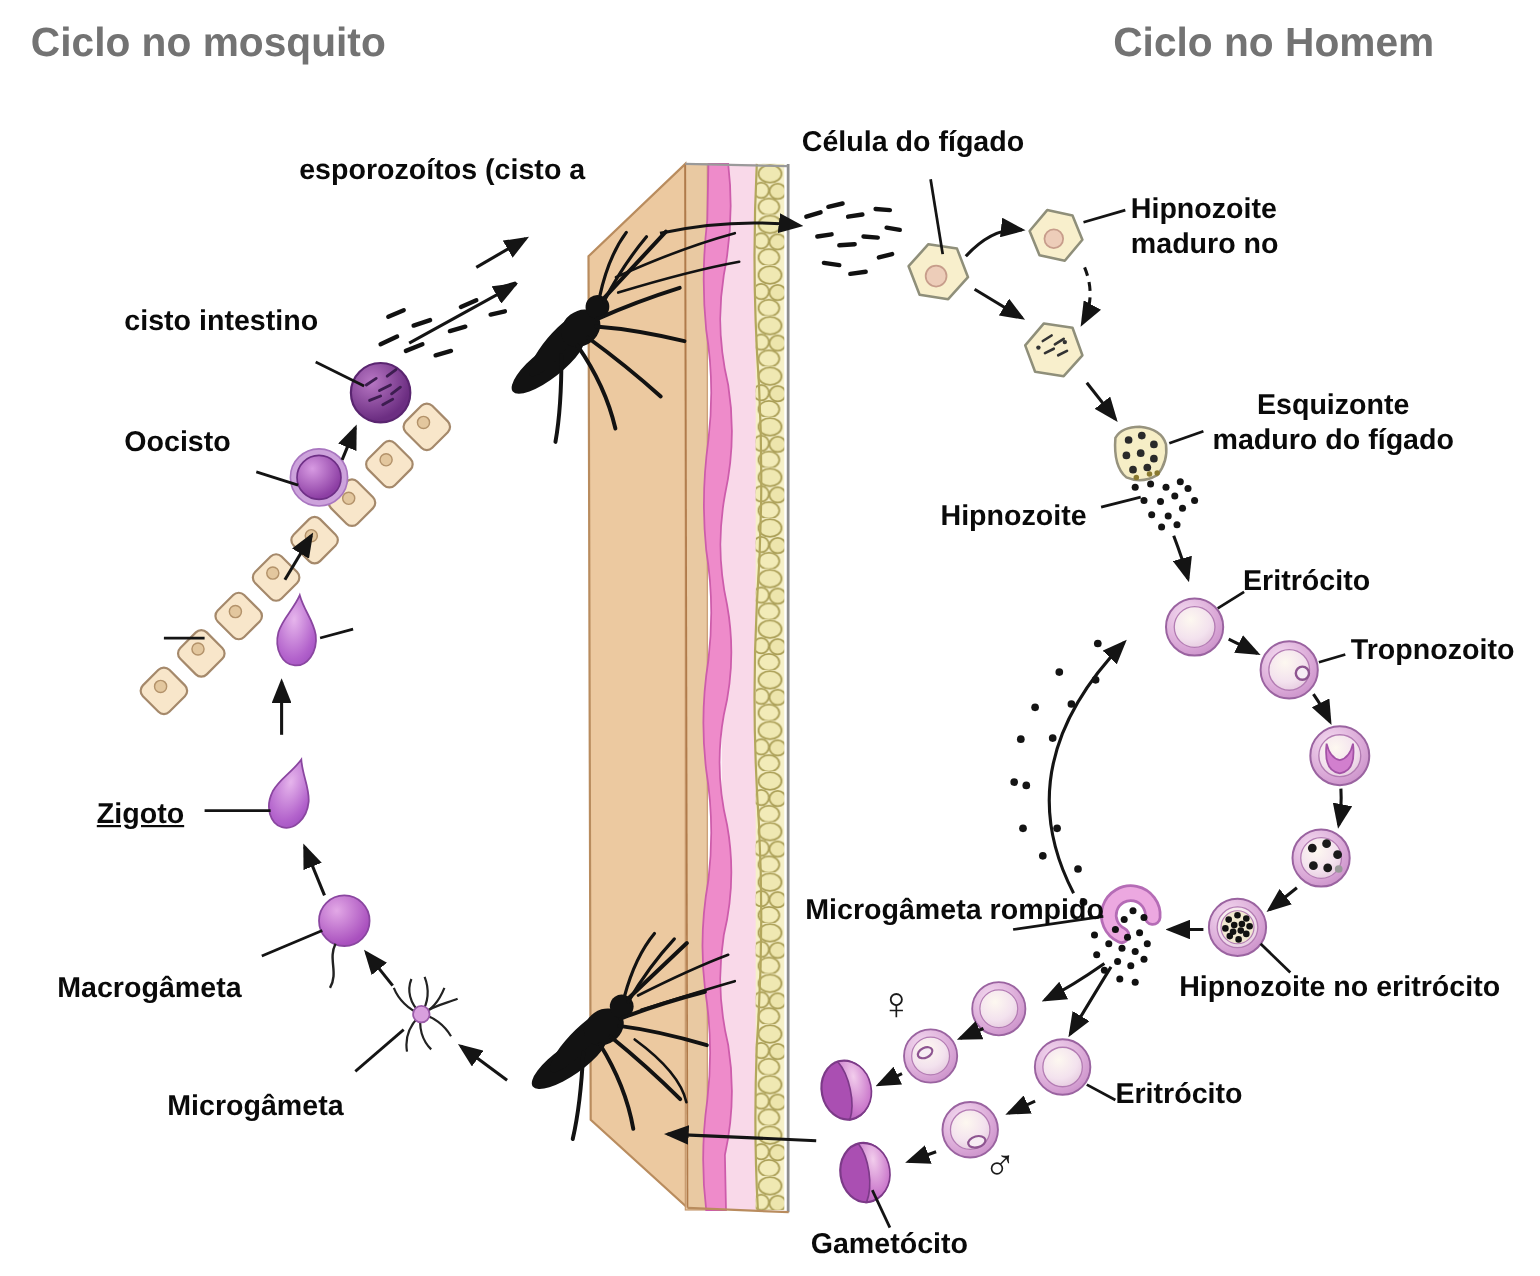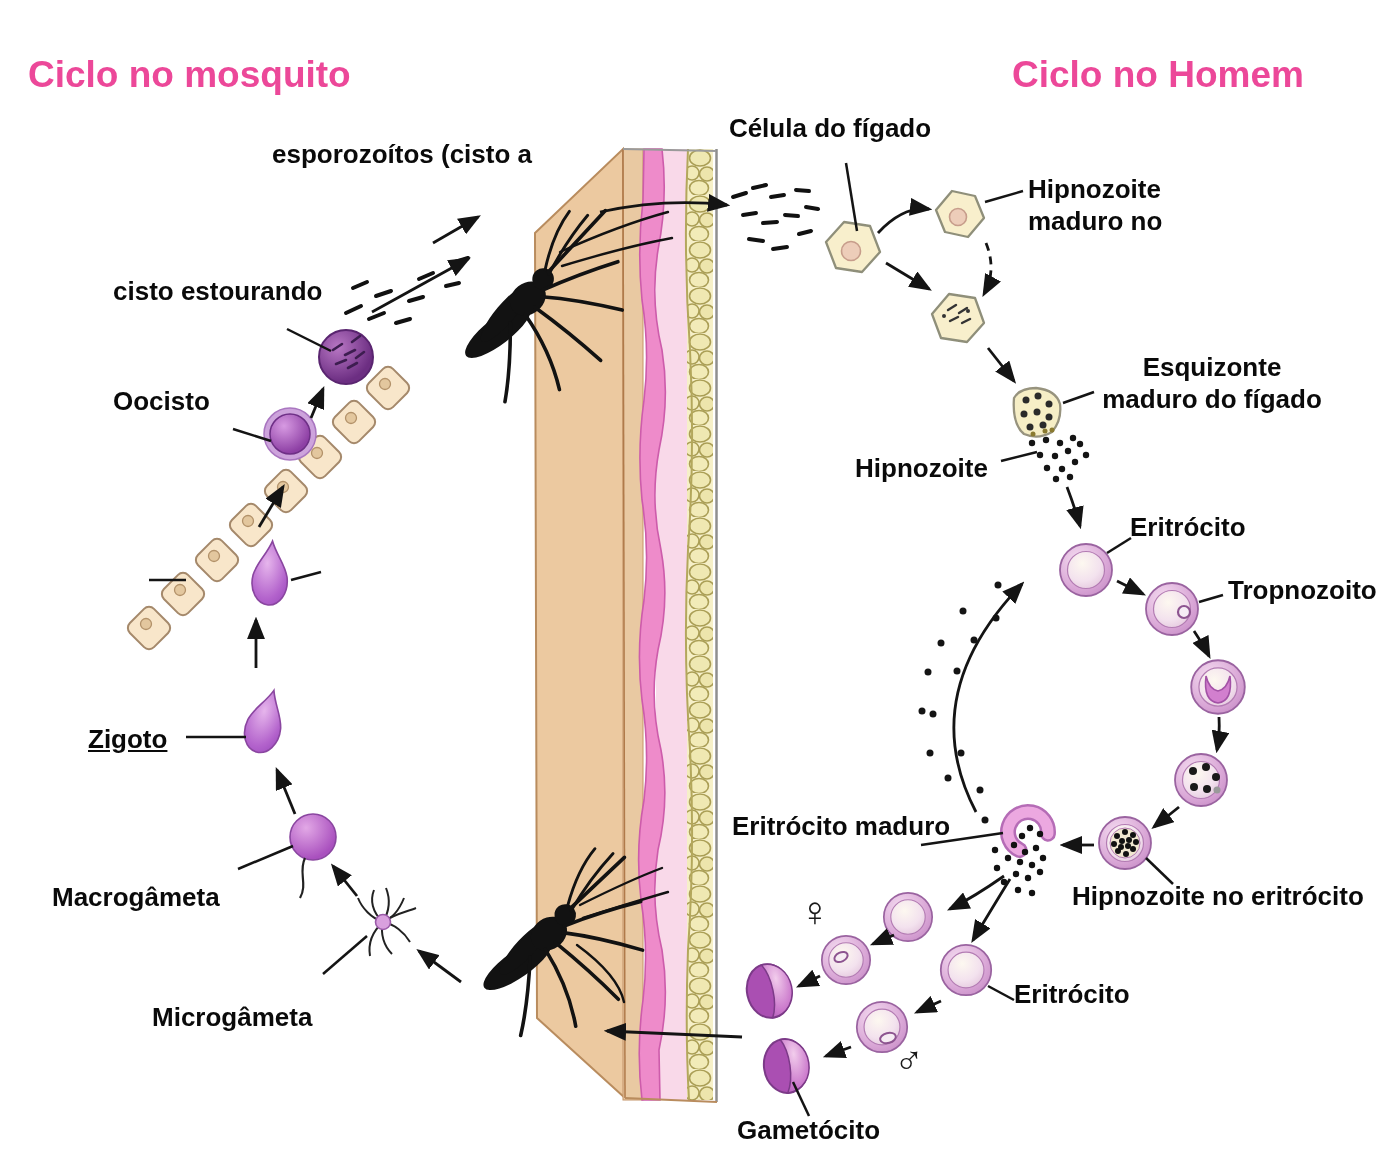--- a/index.html
+++ b/index.html
@@ -1,19 +1,19 @@
 <!DOCTYPE html>
 <html><head>
 <meta charset="utf-8">
 <style>
   html,body{margin:0;padding:0;background:#fff;}
   #stage{position:relative;width:1400px;height:1160px;background:#fff;overflow:hidden;
          font-family:"Liberation Sans",sans-serif;}
   #art{position:absolute;left:0;top:0;}
-  .ttl{position:absolute;font-weight:bold;font-size:37px;color:#ec4899;white-space:nowrap;margin-top:36px;}
+  .ttl{position:absolute;font-weight:bold;font-size:37px;color:#737373;white-space:nowrap;}
   .lbl{position:absolute;font-weight:bold;font-size:26px;color:#0a0a0a;white-space:nowrap;line-height:1.22;}
   .ctr{transform:translateX(-50%);text-align:center;}
   .sym{position:absolute;font-weight:normal;color:#1a1a1a;}
 </style>
 </head>
 <body>
 
 <div id="stage">
 
 <svg id="art" width="1400" height="1160" viewBox="0 0 1400 1160">
@@ -463,29 +463,29 @@
 
   <div class="lbl" style="left:1028px;top:174px;">
     <div>Hipnozoite</div>
     <div>maduro no</div>
   </div>
 
   <div class="lbl" style="left:855px;top:453px;">Hipnozoite</div>
   <div class="lbl" style="left:1130px;top:512px;">Eritrócito</div>
   <div class="lbl" style="left:1228px;top:575px;">Tropnozoito</div>
 
-  <div class="lbl" style="left:113px;top:276px;">cisto estourando</div>
+  <div class="lbl" style="left:113px;top:276px;">cisto intestino</div>
   <div class="lbl" style="left:113px;top:386px;">Oocisto</div>
 
 
   <div class="lbl" style="left:88px;top:724px;text-decoration:underline;">Zigoto</div>
   <div class="lbl" style="left:52px;top:882px;">Macrogâmeta</div>
-  <div class="lbl" style="left:152px;top:990px;margin-top:12px;">Microgâmeta</div>
-
-  <div class="lbl" style="left:732px;top:811px;">Eritrócito maduro</div>
+  <div class="lbl" style="left:152px;top:990px;">Microgâmeta</div>
+
+  <div class="lbl" style="left:732px;top:811px;">Microgâmeta rompido</div>
   <div class="lbl" style="left:1072px;top:881px;">Hipnozoite no eritrócito</div>
   <div class="lbl" style="left:1014px;top:979px;">Eritrócito</div>
   <div class="lbl" style="left:737px;top:1115px;">Gametócito</div>
 
   <div class="sym" style="left:799px;top:888px;font-size:42px;">♀</div>
   <div class="sym" style="left:894px;top:1038px;font-size:40px;">♂</div>
 
 </div>
 
 </body></html>

